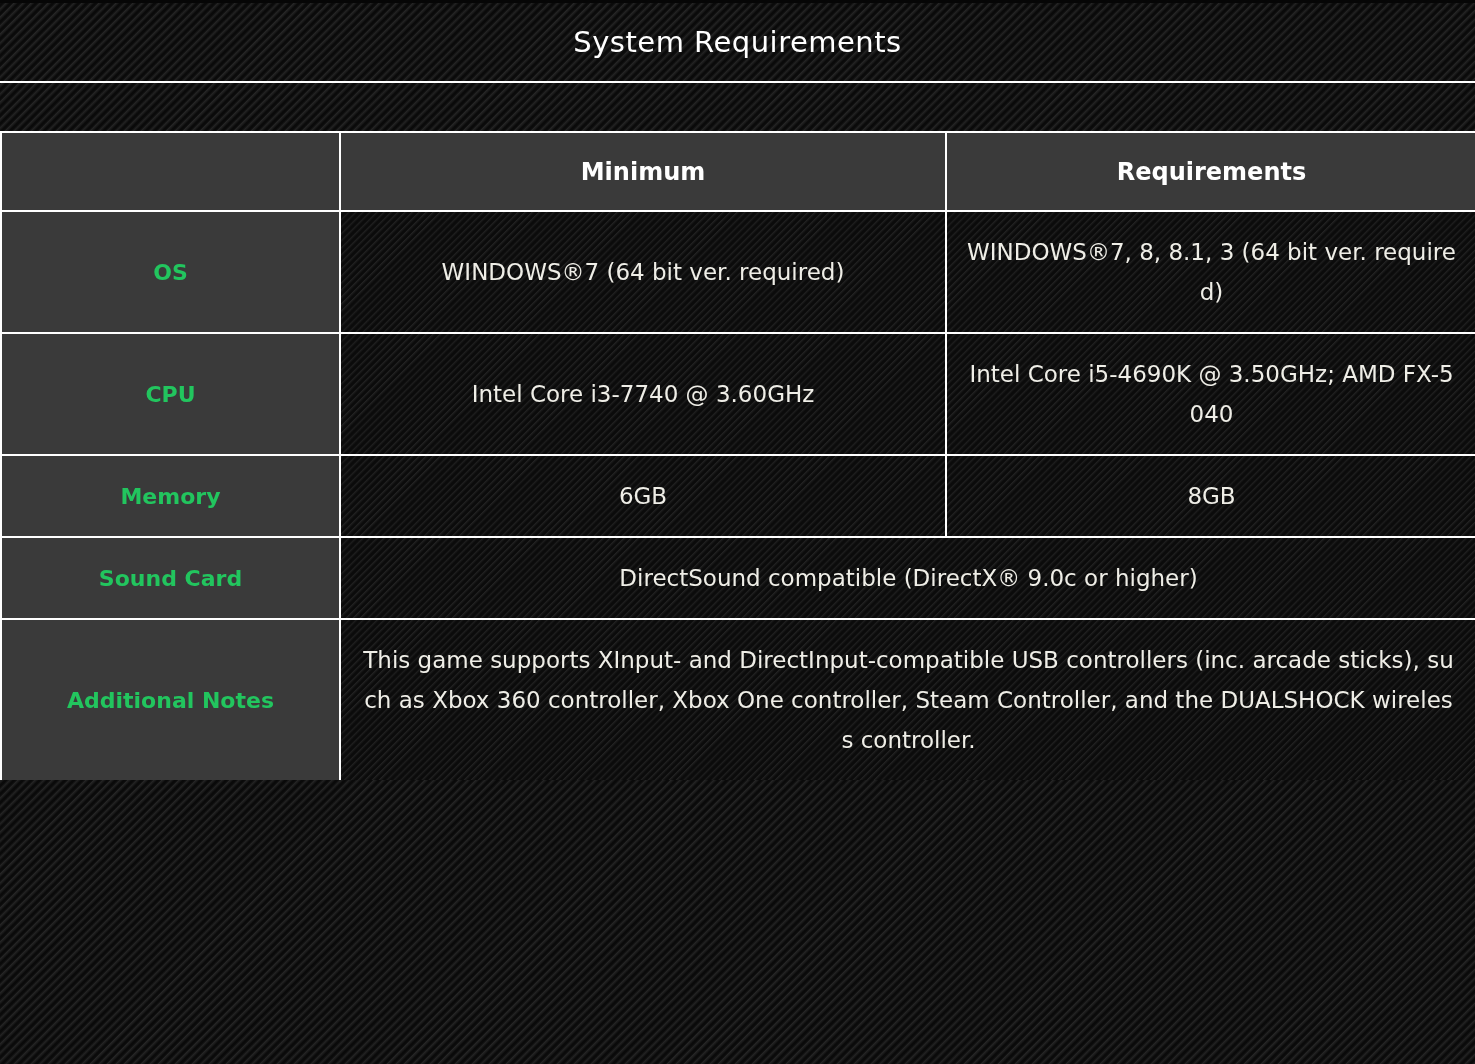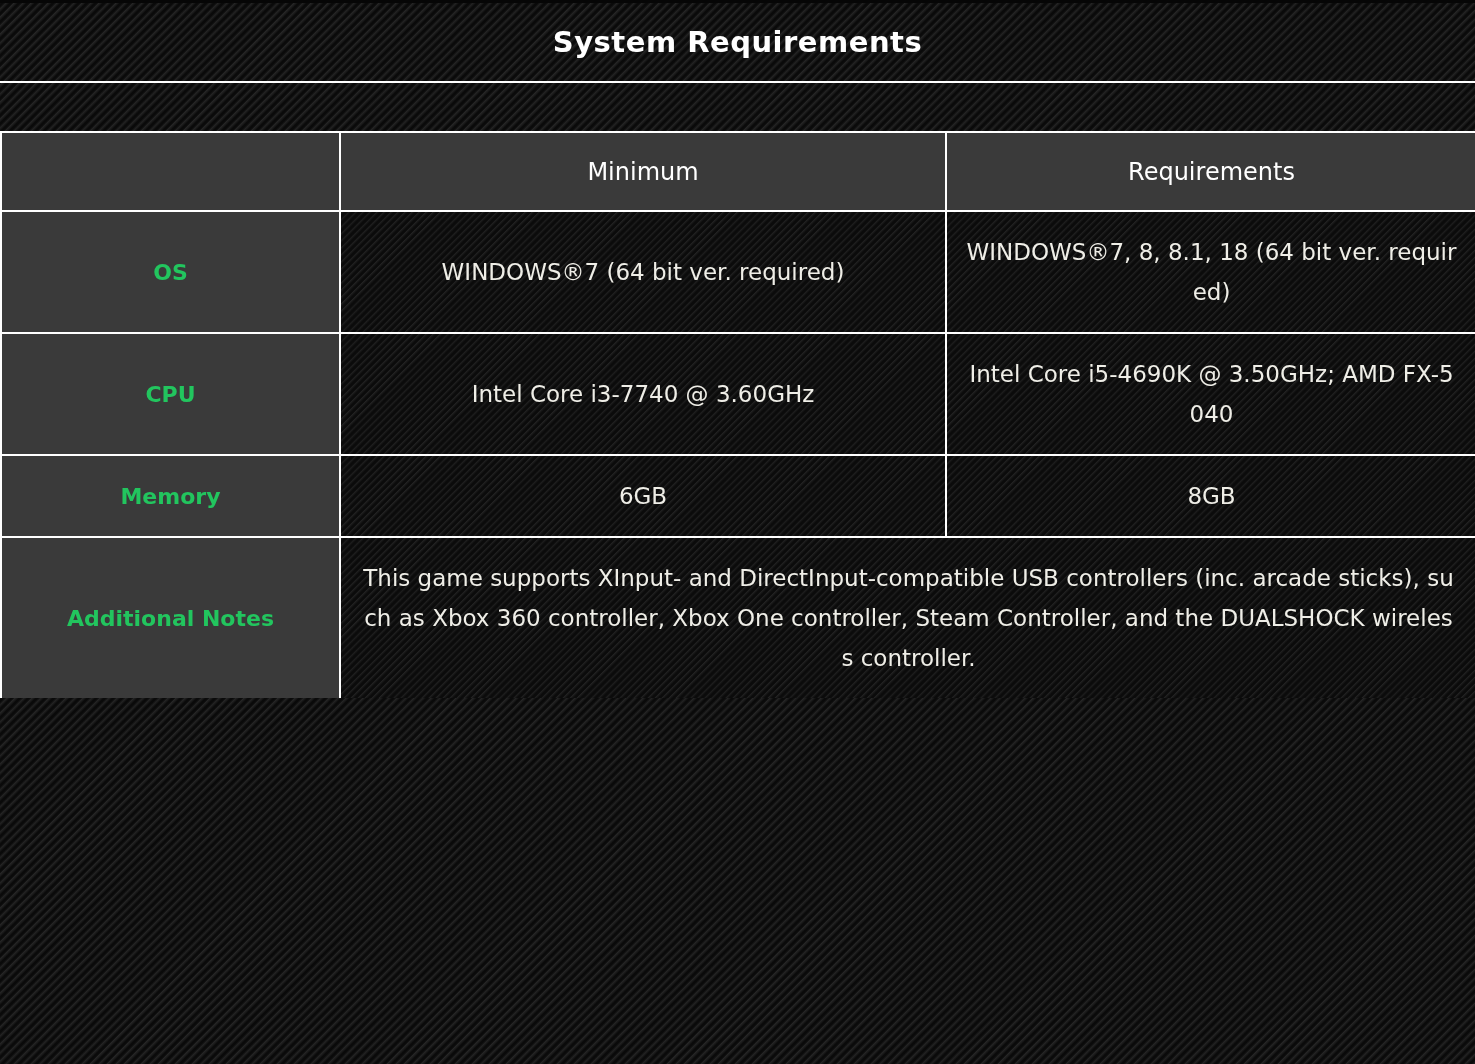--- a/index.html
+++ b/index.html
@@ -22,21 +22,21 @@
   .title-band {
     height: 78px;
     display: flex;
     align-items: center;
     justify-content: center;
   }
   .title {
     margin: 16px;
     color: #ffffff;
     font-size: 29px;
-    font-weight: bold;
+    font-weight: normal;
     letter-spacing: 0.5px;
   }
   .divider {
     height: 2px;
     background: #ffffff;
   }
   .band-spacer {
     height: 48px;
   }
   table.req-table {
@@ -55,21 +55,21 @@
   .req-table th:last-child, .req-table td:last-child {
     border-right: 0;
   }
   .req-table tr:last-child th, .req-table tr:last-child td {
     border-bottom: 0;
   }
   .hcell {
     background: #3a3a3a;
     color: #ffffff;
     font-size: 24px;
-    font-weight: normal;
+    font-weight: bold;
     height: 75px;
   }
   .rowh {
     background: #3a3a3a;
     color: #22c55e;
     font-size: 22px;
     font-weight: bold;
     padding: 20px 12px;
   }
   .data {
@@ -106,31 +106,35 @@
       <tr>
         <th class="hcell"></th>
         <th class="hcell">Minimum</th>
         <th class="hcell">Requirements</th>
       </tr>
     </thead>
     <tbody>
       <tr>
         <th class="rowh">OS</th>
         <td class="data">WINDOWS®7 (64 bit ver. required)</td>
-        <td class="data">WINDOWS®7, 8, 8.1, 18 (64 bit ver. required)</td>
+        <td class="data">WINDOWS®7, 8, 8.1, 3 (64 bit ver. required)</td>
       </tr>
       <tr>
         <th class="rowh">CPU</th>
         <td class="data">Intel Core i3-7740 @ 3.60GHz</td>
         <td class="data">Intel Core i5-4690K @ 3.50GHz; AMD FX-5040</td>
       </tr>
       <tr>
         <th class="rowh">Memory</th>
         <td class="data">6GB</td>
         <td class="data">8GB</td>
       </tr>
       <tr>
+        <th class="rowh">Sound Card</th>
+        <td class="data" colspan="2">DirectSound compatible (DirectX® 9.0c or higher)</td>
+      </tr>
+      <tr>
         <th class="rowh">Additional Notes</th>
         <td class="data" colspan="2">This game supports XInput- and DirectInput-compatible USB controllers (inc. arcade sticks), such as Xbox 360 controller, Xbox One controller, Steam Controller, and the DUALSHOCK wireless controller.</td>
       </tr>
     </tbody>
   </table>
 </div>
 
 </body></html>

